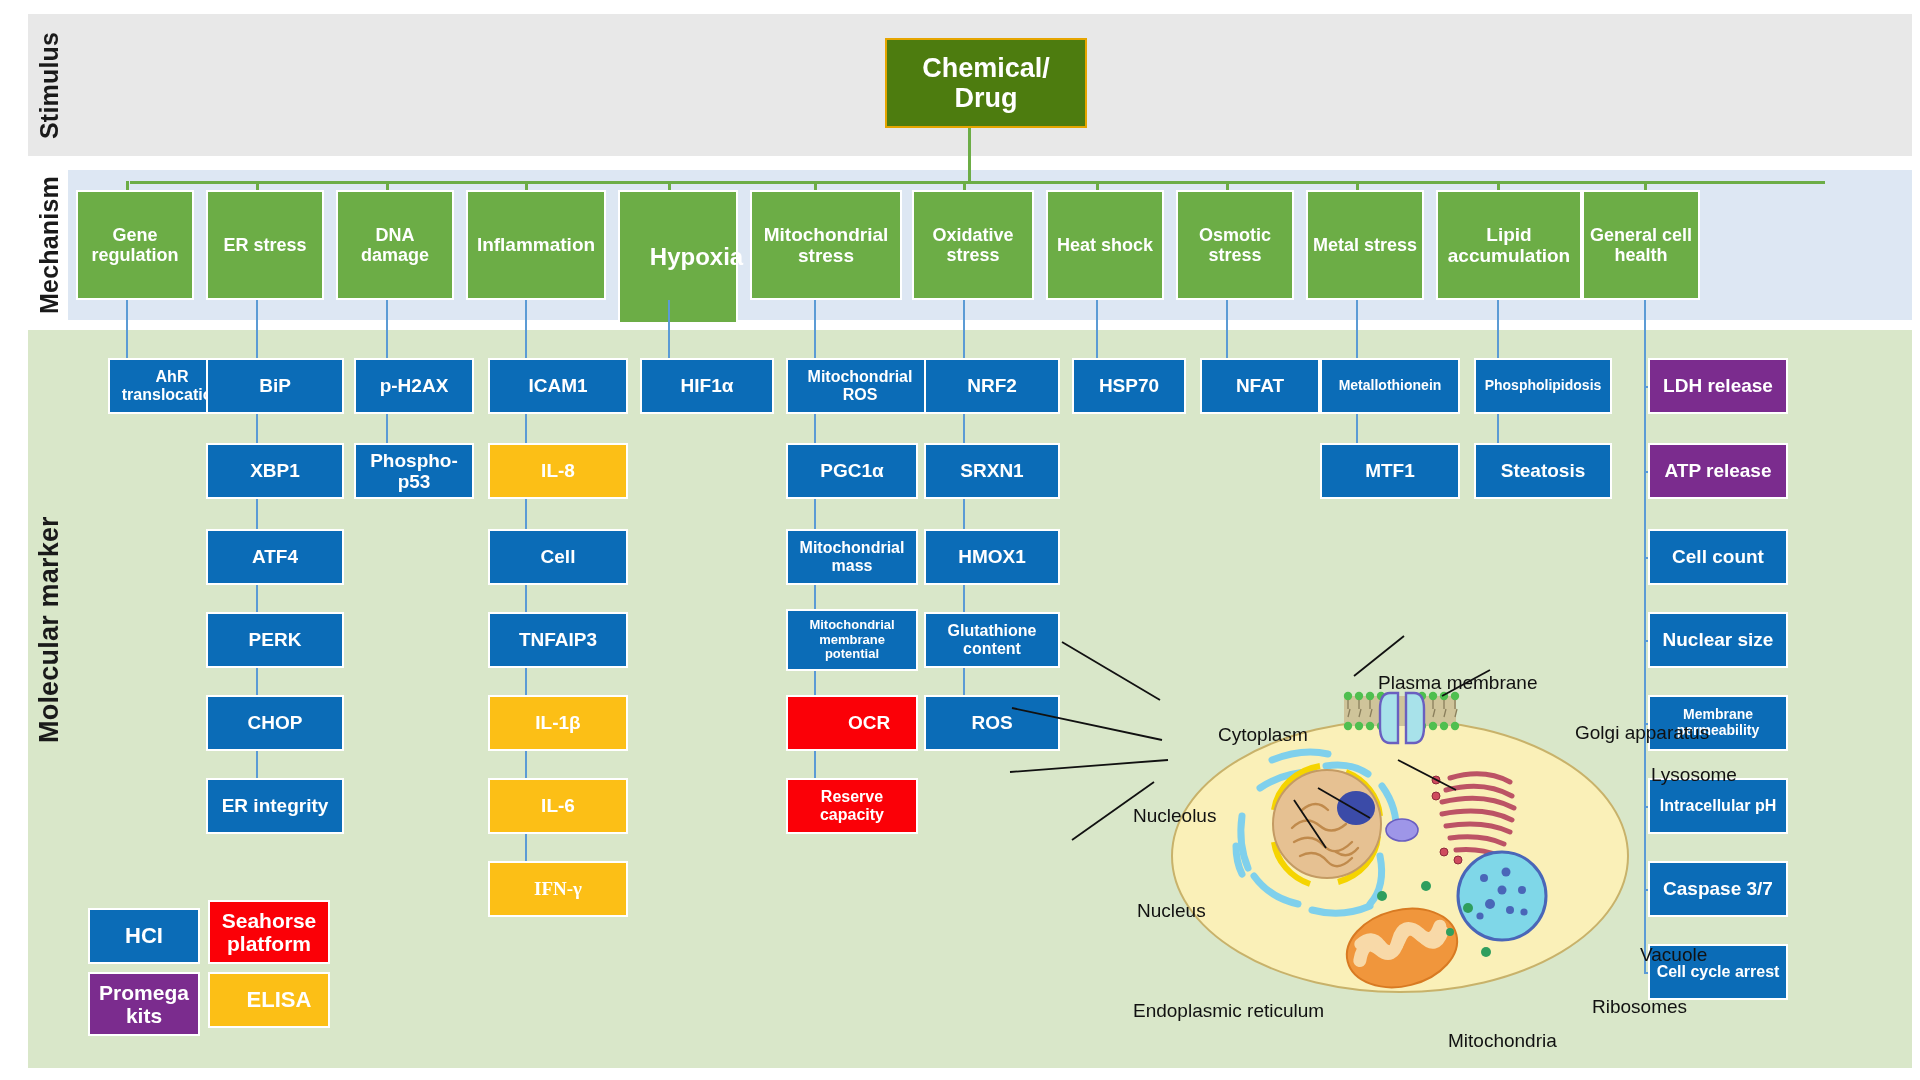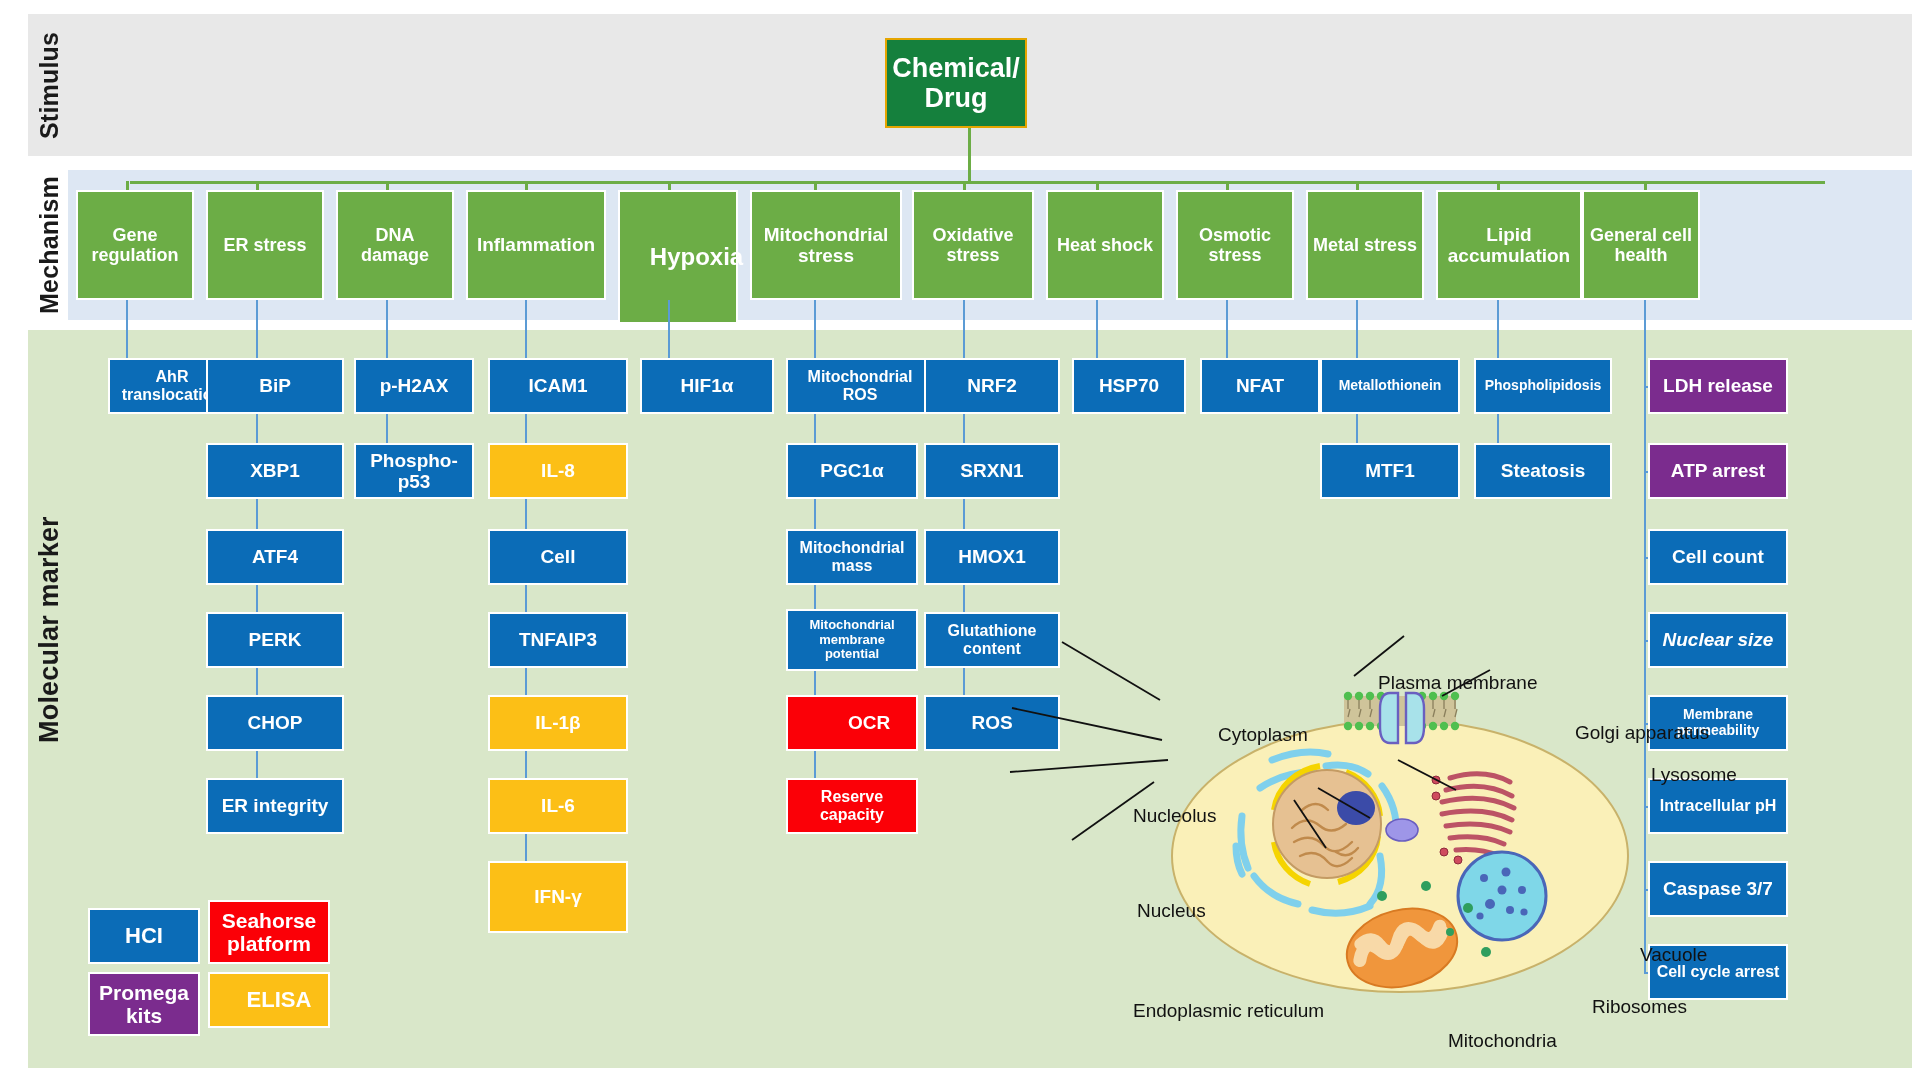--- a/index.html
+++ b/index.html
@@ -35,22 +35,22 @@
     border:2px solid #ffffff;line-height:1.12;
     padding:2px 3px;
   }
   .blue{background:#0b6cb7;}
   .green{background:#6cad46;}
   .yellow{background:#fcbf16;}
   .red{background:#fb0007;}
   .purple{background:#7b2c8e;}
 
   #stimulus-box{
-    left:885px;top:38px;width:142px;height:90px;
-    background:#15803d;border:2px solid #e5a500;
+    left:885px;top:38px;width:202px;height:90px;
+    background:#4d7c0f;border:2px solid #e5a500;
     font-size:27px;color:#ffffff;
   }
 
   
   .conn{position:absolute;background:#6cad46;}
   .conn-b{position:absolute;background:#5b9bd5;}
 
   
   .cell-label{
     position:absolute;color:#111;font-size:19px;
@@ -182,43 +182,43 @@
       <div class="box blue" style="left: 206px; top: 695px; width: 138px; height: 56px; font-size: 19px;">CHOP</div>
       <div class="box blue" style="left: 206px; top: 778px; width: 138px; height: 56px; font-size: 19px;">ER integrity</div>
       <div class="box blue" style="left: 354px; top: 358px; width: 120px; height: 56px; font-size: 19px;">p-H2AX</div>
       <div class="box blue" style="left: 354px; top: 443px; width: 120px; height: 56px; font-size: 19px;">Phospho-p53</div>
       <div class="box blue" style="left: 488px; top: 358px; width: 140px; height: 56px; font-size: 19px;">ICAM1</div>
       <div class="box yellow" style="left: 488px; top: 443px; width: 140px; height: 56px; font-size: 19px;">IL-8</div>
       <div class="box blue" style="left: 488px; top: 529px; width: 140px; height: 56px; font-size: 19px;">Cell</div>
       <div class="box blue" style="left: 488px; top: 612px; width: 140px; height: 56px; font-size: 19px;">TNFAIP3</div>
       <div class="box yellow" style="left: 488px; top: 695px; width: 140px; height: 56px; font-size: 19px;">IL-1β</div>
       <div class="box yellow" style="left: 488px; top: 778px; width: 140px; height: 56px; font-size: 19px;">IL-6</div>
-      <div class="box yellow" style="left: 488px; top: 861px; width: 140px; height: 72px; font-size: 19px;">IFN-γ</div>
+      <div class="box yellow" style="left: 488px; top: 861px; width: 140px; height: 56px; font-size: 19px; font-family: Liberation Serif, serif;">IFN-γ</div>
       <div class="box blue" style="left: 640px; top: 358px; width: 134px; height: 56px; font-size: 19px;">HIF1α</div>
       <div class="box blue" style="left: 786px; top: 358px; width: 148px; height: 56px; font-size: 16px;">Mitochondrial ROS</div>
       <div class="box blue" style="left: 786px; top: 443px; width: 132px; height: 56px; font-size: 19px;">PGC1α</div>
       <div class="box blue" style="left: 786px; top: 529px; width: 132px; height: 56px; font-size: 16px;">Mitochondrial mass</div>
       <div class="box blue" style="left: 786px; top: 609px; width: 132px; height: 62px; font-size: 13px;">Mitochondrial membrane potential</div>
       <div class="box red" style="left: 786px; top: 695px; width: 132px; height: 56px; font-size: 19px; padding-left: 37px;">OCR</div>
       <div class="box red" style="left: 786px; top: 778px; width: 132px; height: 56px; font-size: 16px;">Reserve capacity</div>
       <div class="box blue" style="left: 924px; top: 358px; width: 136px; height: 56px; font-size: 19px;">NRF2</div>
       <div class="box blue" style="left: 924px; top: 443px; width: 136px; height: 56px; font-size: 19px;">SRXN1</div>
       <div class="box blue" style="left: 924px; top: 529px; width: 136px; height: 56px; font-size: 19px;">HMOX1</div>
       <div class="box blue" style="left: 924px; top: 612px; width: 136px; height: 56px; font-size: 16px;">Glutathione content</div>
       <div class="box blue" style="left: 924px; top: 695px; width: 136px; height: 56px; font-size: 19px;">ROS</div>
       <div class="box blue" style="left: 1072px; top: 358px; width: 114px; height: 56px; font-size: 19px;">HSP70</div>
       <div class="box blue" style="left: 1200px; top: 358px; width: 120px; height: 56px; font-size: 19px;">NFAT</div>
       <div class="box blue" style="left: 1320px; top: 358px; width: 140px; height: 56px; font-size: 14px;">Metallothionein</div>
       <div class="box blue" style="left: 1320px; top: 443px; width: 140px; height: 56px; font-size: 19px;">MTF1</div>
       <div class="box blue" style="left: 1474px; top: 358px; width: 138px; height: 56px; font-size: 14px;">Phospholipidosis</div>
       <div class="box blue" style="left: 1474px; top: 443px; width: 138px; height: 56px; font-size: 19px;">Steatosis</div>
       <div class="box purple" style="left: 1648px; top: 358px; width: 140px; height: 56px; font-size: 19px;">LDH release</div>
-      <div class="box purple" style="left: 1648px; top: 443px; width: 140px; height: 56px; font-size: 19px;">ATP arrest</div>
+      <div class="box purple" style="left: 1648px; top: 443px; width: 140px; height: 56px; font-size: 19px;">ATP release</div>
       <div class="box blue" style="left: 1648px; top: 529px; width: 140px; height: 56px; font-size: 19px;">Cell count</div>
-      <div class="box blue" style="left: 1648px; top: 612px; width: 140px; height: 56px; font-size: 19px; font-style: italic;">Nuclear size</div>
+      <div class="box blue" style="left: 1648px; top: 612px; width: 140px; height: 56px; font-size: 19px;">Nuclear size</div>
       <div class="box blue" style="left: 1648px; top: 695px; width: 140px; height: 56px; font-size: 14px;">Membrane permeability</div>
       <div class="box blue" style="left: 1648px; top: 778px; width: 140px; height: 56px; font-size: 16px;">Intracellular pH</div>
       <div class="box blue" style="left: 1648px; top: 861px; width: 140px; height: 56px; font-size: 19px;">Caspase 3/7</div>
       <div class="box blue" style="left: 1648px; top: 944px; width: 140px; height: 56px; font-size: 16px;">Cell cycle arrest</div>
     </div>
 
   <svg class="cellart" viewBox="0 0 520 360">
 
     <ellipse cx="250" cy="196" rx="228" ry="136" fill="#faf0b8" stroke="#c8b26a" stroke-width="2"></ellipse>
 

